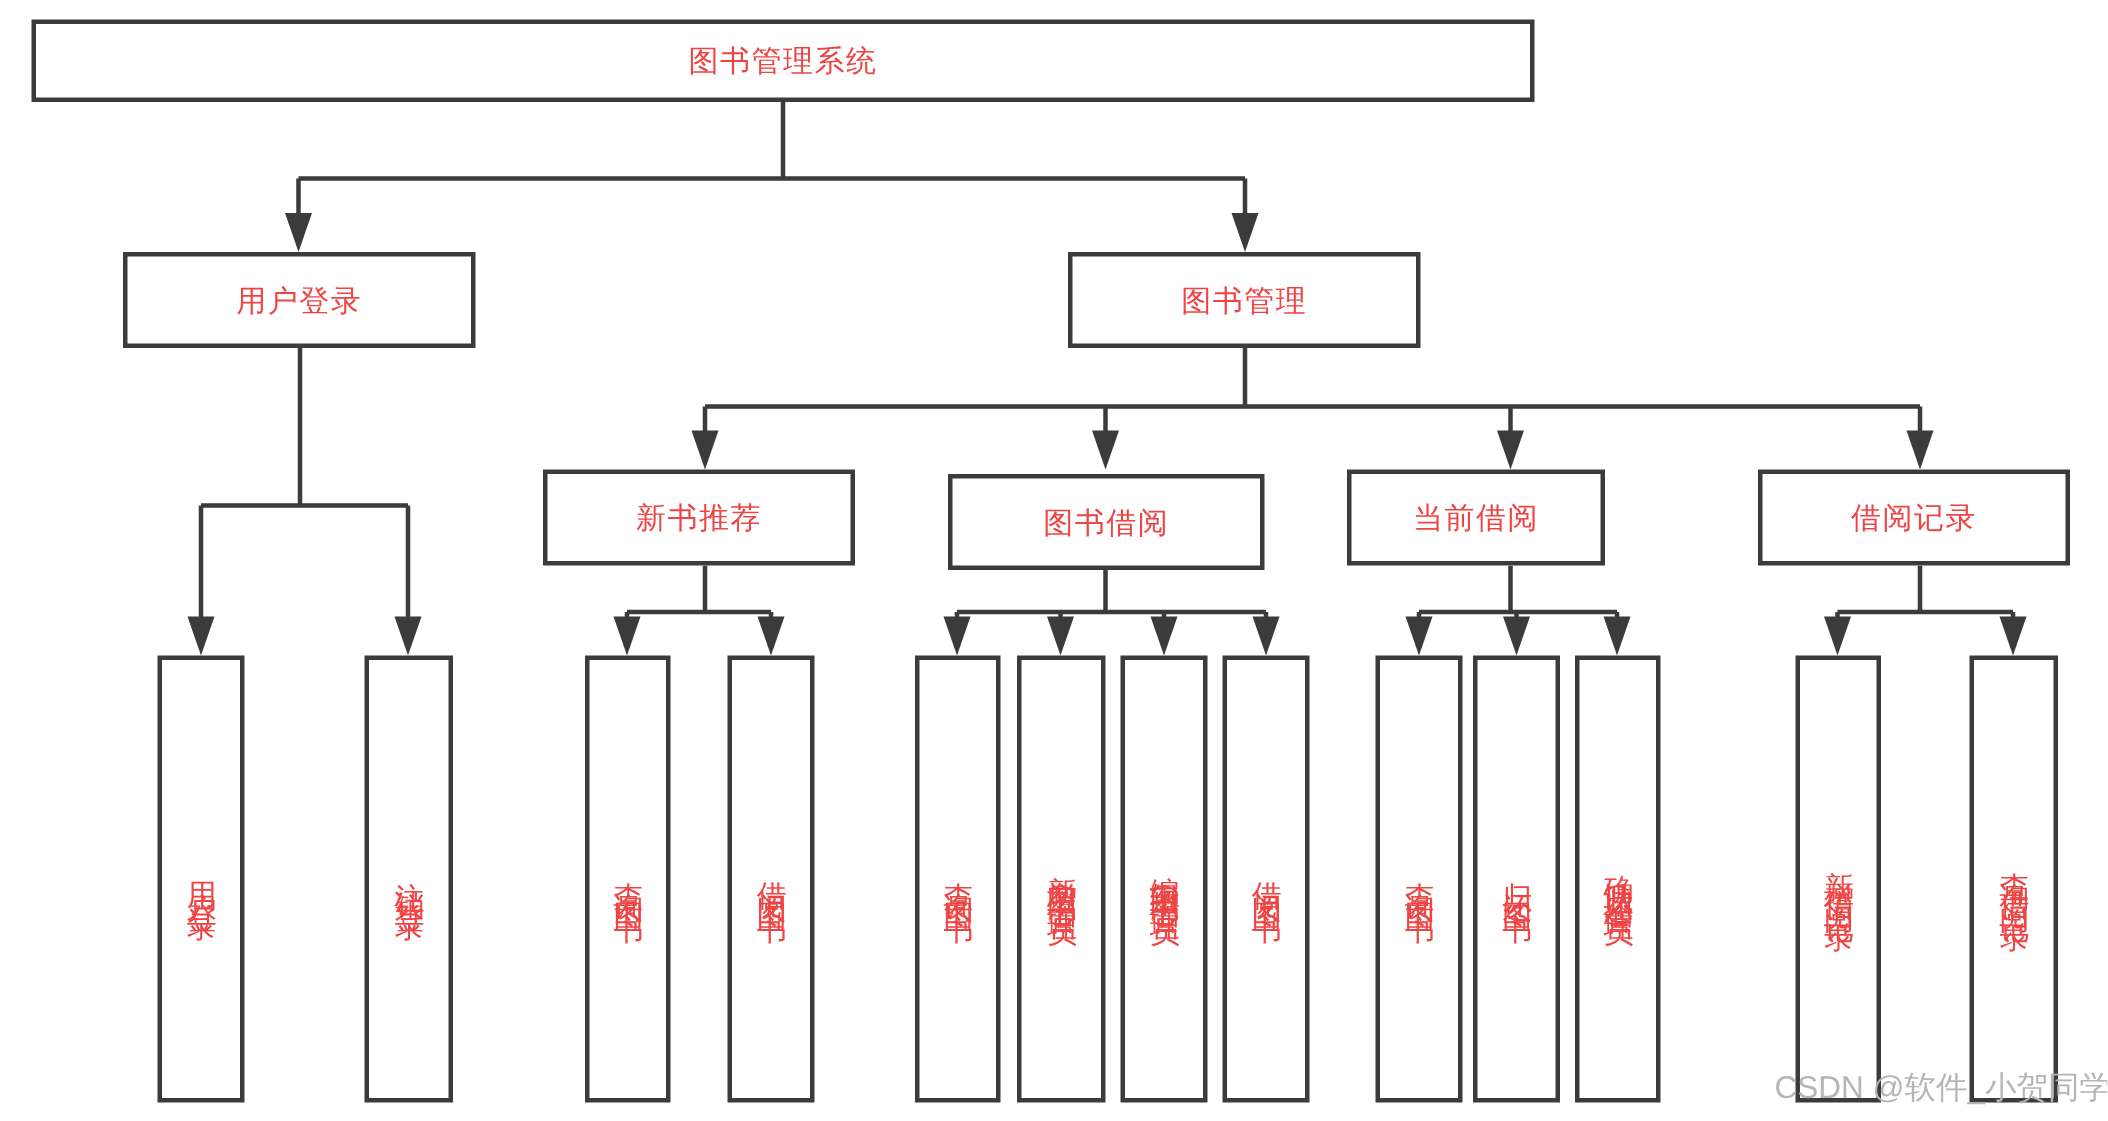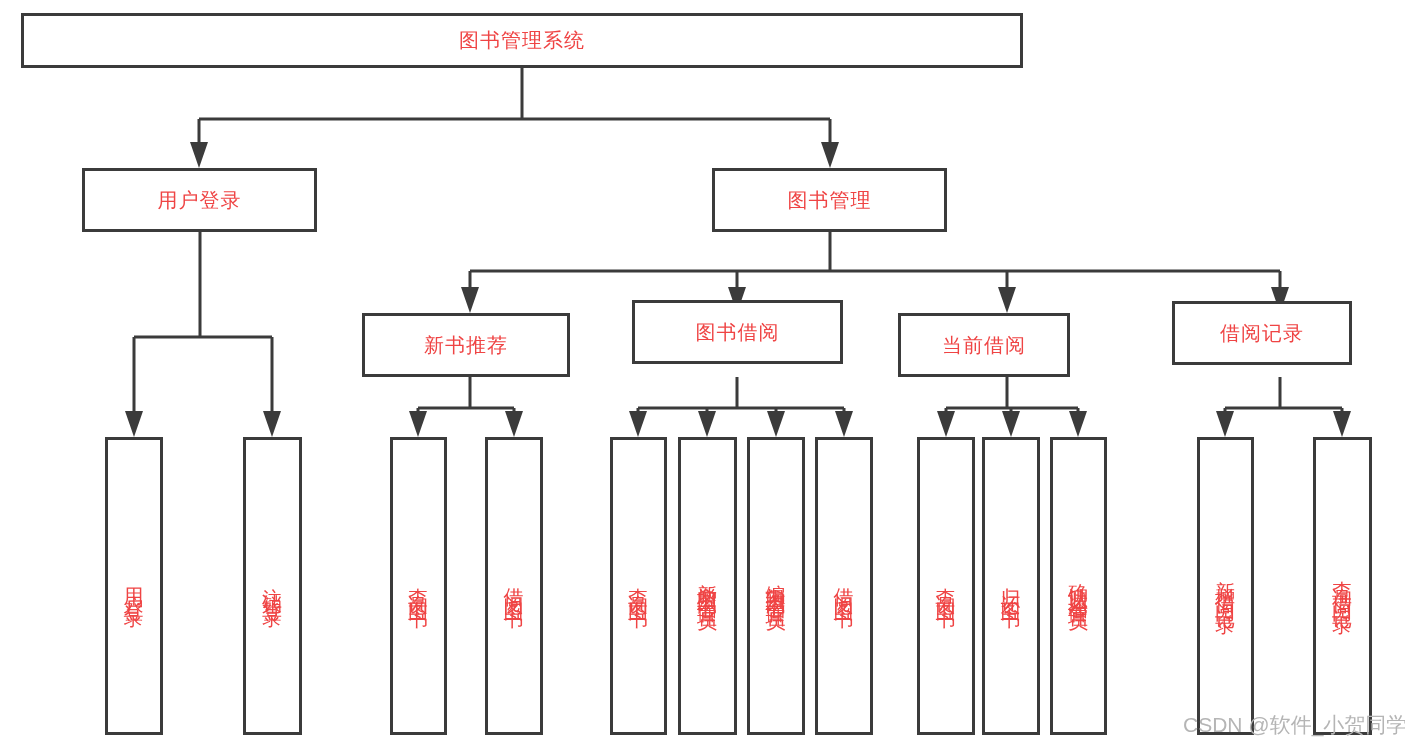--- a/index.html
+++ b/index.html
@@ -102,27 +102,27 @@
   <div class="node" style="left:82px;top:168px;width:235px;height:64px">
     <span class="hlabel">用户登录</span>
   </div>
   <div class="node" style="left:712px;top:168px;width:235px;height:64px">
     <span class="hlabel">图书管理</span>
   </div>
 
   <div class="node" style="left:362px;top:313px;width:208px;height:64px">
     <span class="hlabel">新书推荐</span>
   </div>
-  <div class="node" style="left:632px;top:300px;width:211px;height:64px">
+  <div class="node" style="left:632px;top:316px;width:211px;height:64px">
     <span class="hlabel">图书借阅</span>
   </div>
   <div class="node" style="left:898px;top:313px;width:172px;height:64px">
     <span class="hlabel">当前借阅</span>
   </div>
-  <div class="node" style="left:1172px;top:301px;width:180px;height:64px">
+  <div class="node" style="left:1172px;top:313px;width:208px;height:64px">
     <span class="hlabel">借阅记录</span>
   </div>
 
   <div class="node leaf" style="left:105px;top:437px;width:58px;height:298px">
     <span class="vtext">用户登录</span>
   </div>
   <div class="node leaf" style="left:243px;top:437px;width:59px;height:298px">
     <span class="vtext">注销登录</span>
   </div>
 

